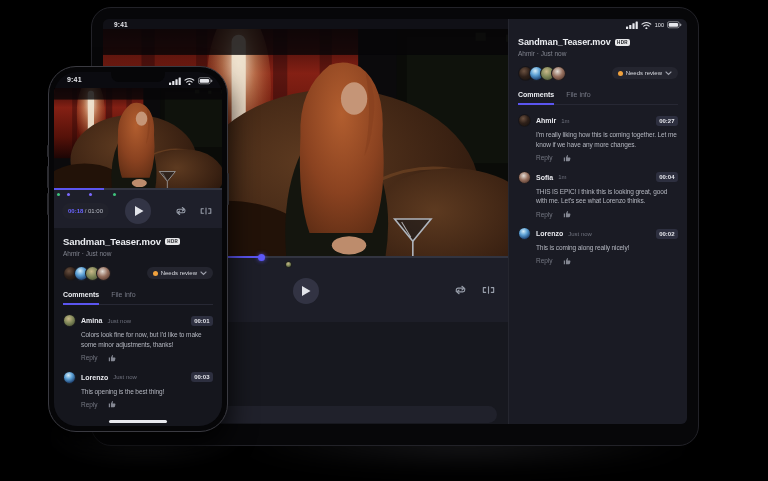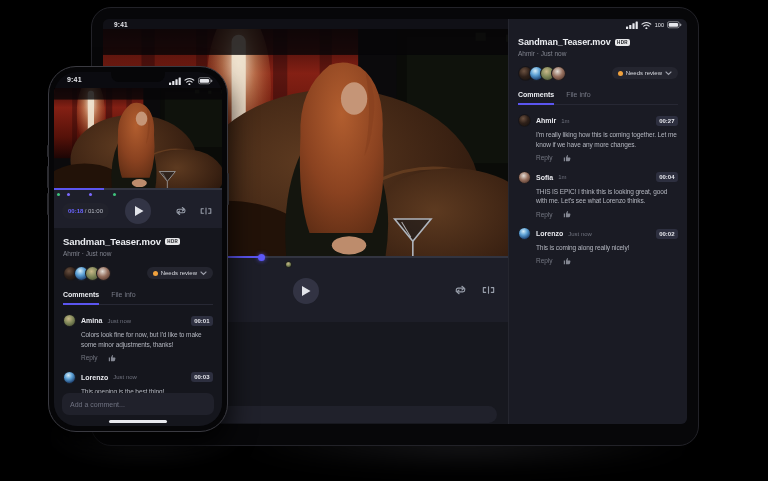--- a/index.html
+++ b/index.html
@@ -440,19 +440,16 @@
           <div class="cmt-body">This opening is the best thing!</div>
           <div class="cmt-actions">
             <span class="reply">Reply</span>
             <svg class="thumb" width="8" height="8" viewBox="0 0 8 8">
                 <use href="#icon-thumb"></use>
               </svg>
           </div>
         </div>
       </div>
 
-      <div class="p-composer">
-        <input type="text" placeholder="Add a comment..." style="">
-      </div>
       <div class="p-home"></div>
     </div>
   </div>
 </div>
 
 </body></html>

